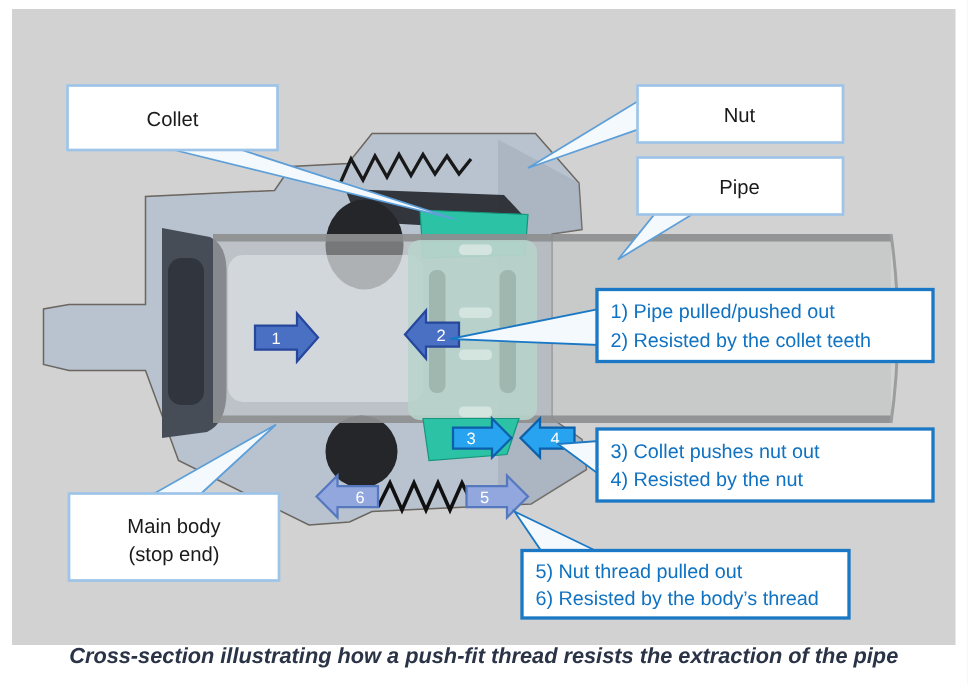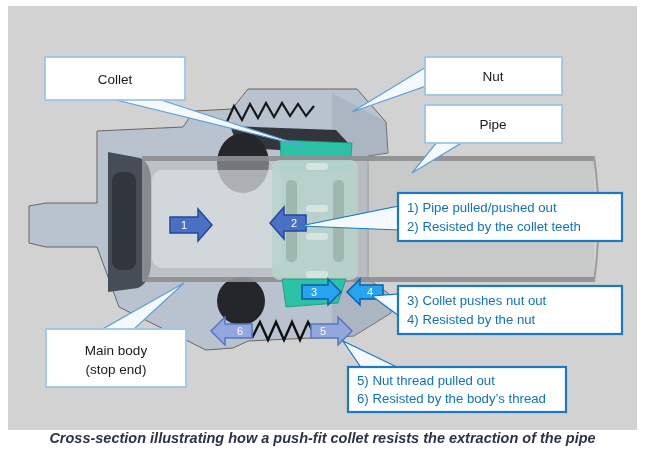--- a/index.html
+++ b/index.html
@@ -116,14 +116,14 @@
       <rect x="398" y="286" width="224" height="48" fill="#ffffff" stroke="#1b78c4" stroke-width="2.2"></rect>
       <text x="407" y="305" class="note-text">3) Collet pushes nut out</text>
       <text x="407" y="324" class="note-text">4) Resisted by the nut</text>
 
       <rect x="348" y="367" width="218" height="45" fill="#ffffff" stroke="#1b78c4" stroke-width="2.2"></rect>
       <text x="357" y="385" class="note-text">5) Nut thread pulled out</text>
       <text x="357" y="403" class="note-text">6) Resisted by the body’s thread</text>
     </g>
   </svg>
 
-  <div class="caption">Cross-section illustrating how a push-fit collet resists the extraction of the pipe</div>
+  <div class="caption">Cross-section illustrating how a push-fit thread resists the extraction of the pipe</div>
 </div>
 
 </body></html>

